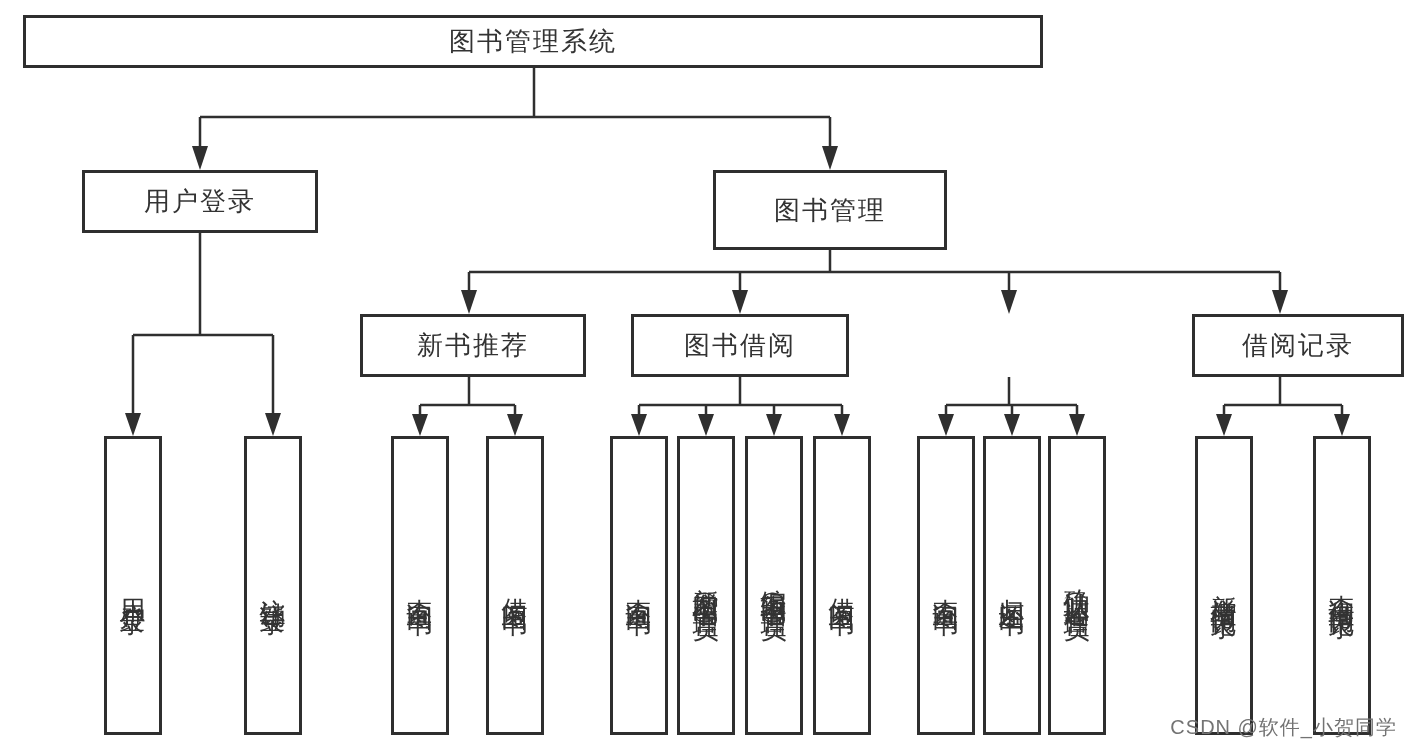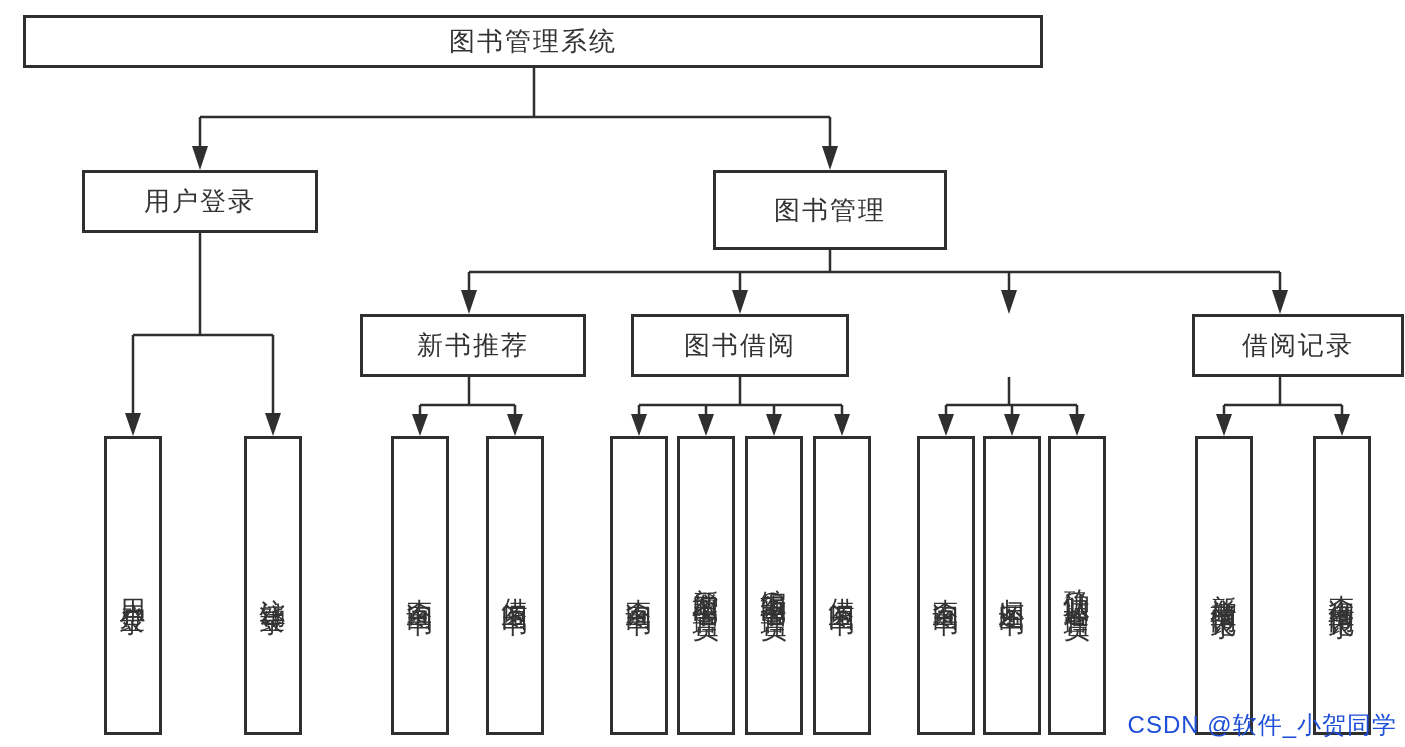--- a/index.html
+++ b/index.html
@@ -52,22 +52,22 @@
     text-orientation: mixed;
     color: #333333;
     font-size: 26px;
     letter-spacing: 4px;
     line-height: 1;
   }
   .watermark {
     position: absolute;
     right: 8px;
     bottom: 6px;
-    color: #1d4ed8;
-    font-size: 24px;
+    color: #737373;
+    font-size: 20px;
     letter-spacing: 1px;
     white-space: nowrap;
   }
 </style>
 </head>
 <body>
 
 <div class="canvas">
 
   <svg class="connectors" viewBox="0 0 1405 747" xmlns="http://www.w3.org/2000/svg">

